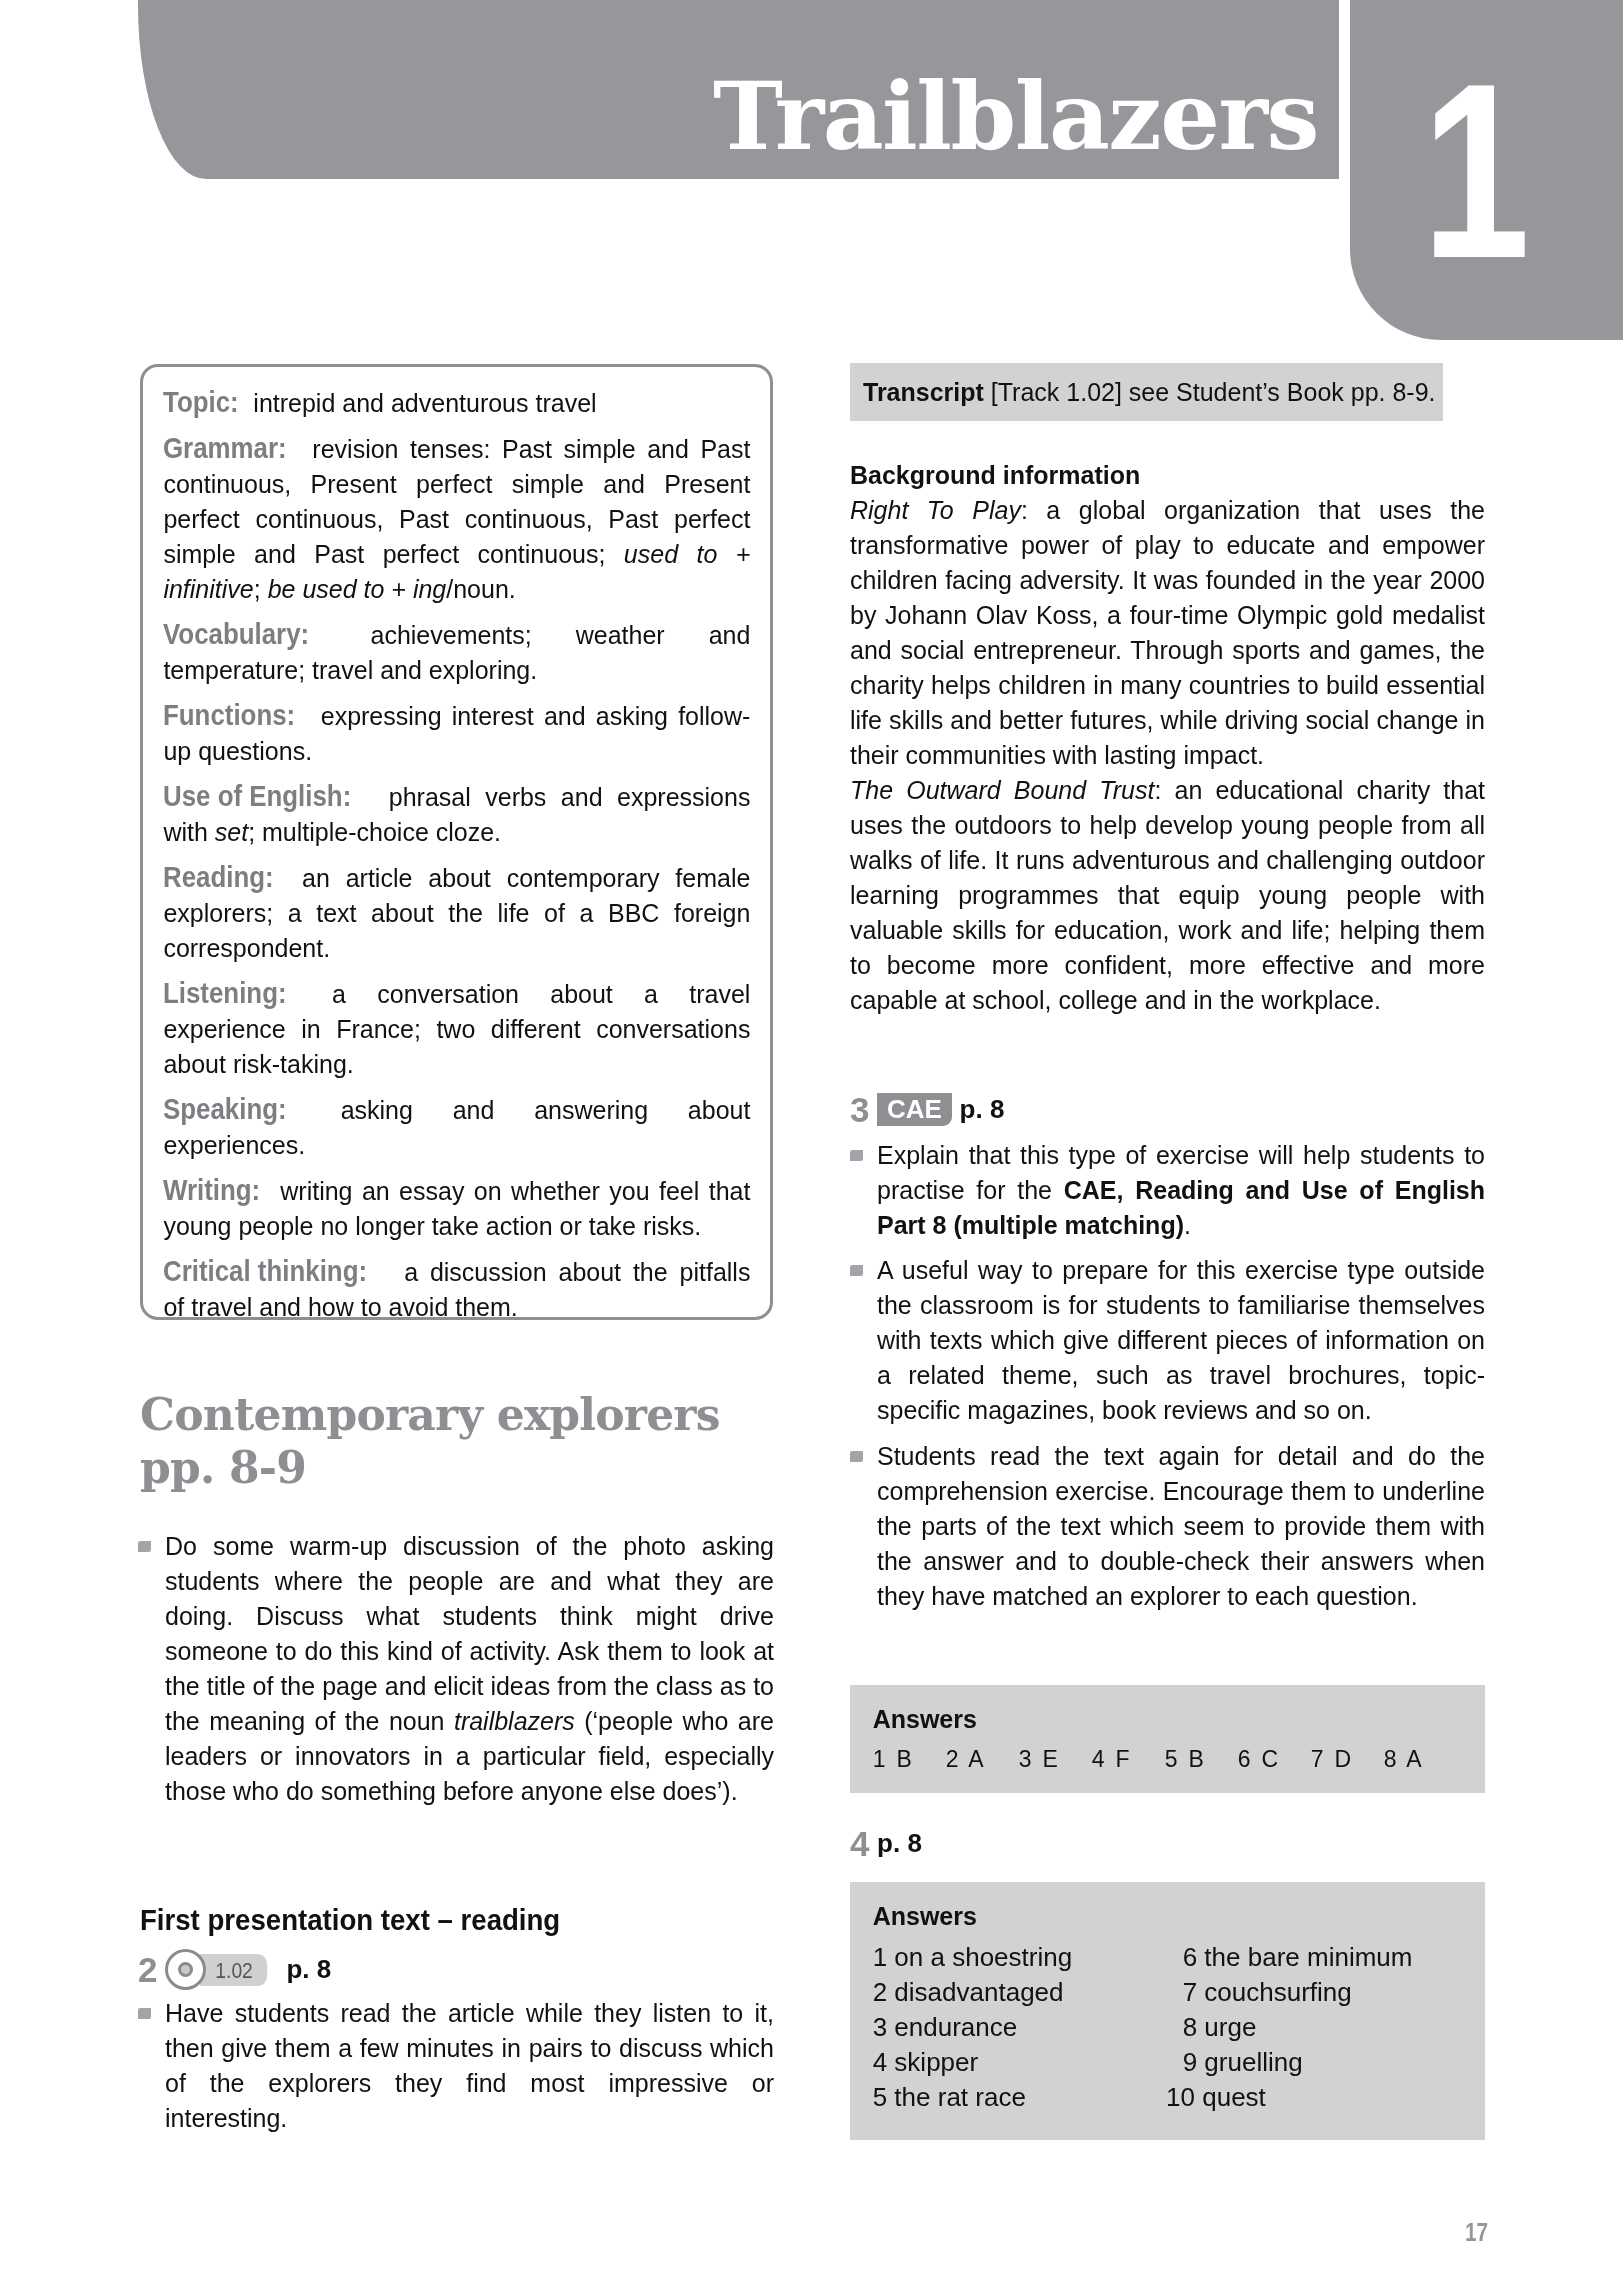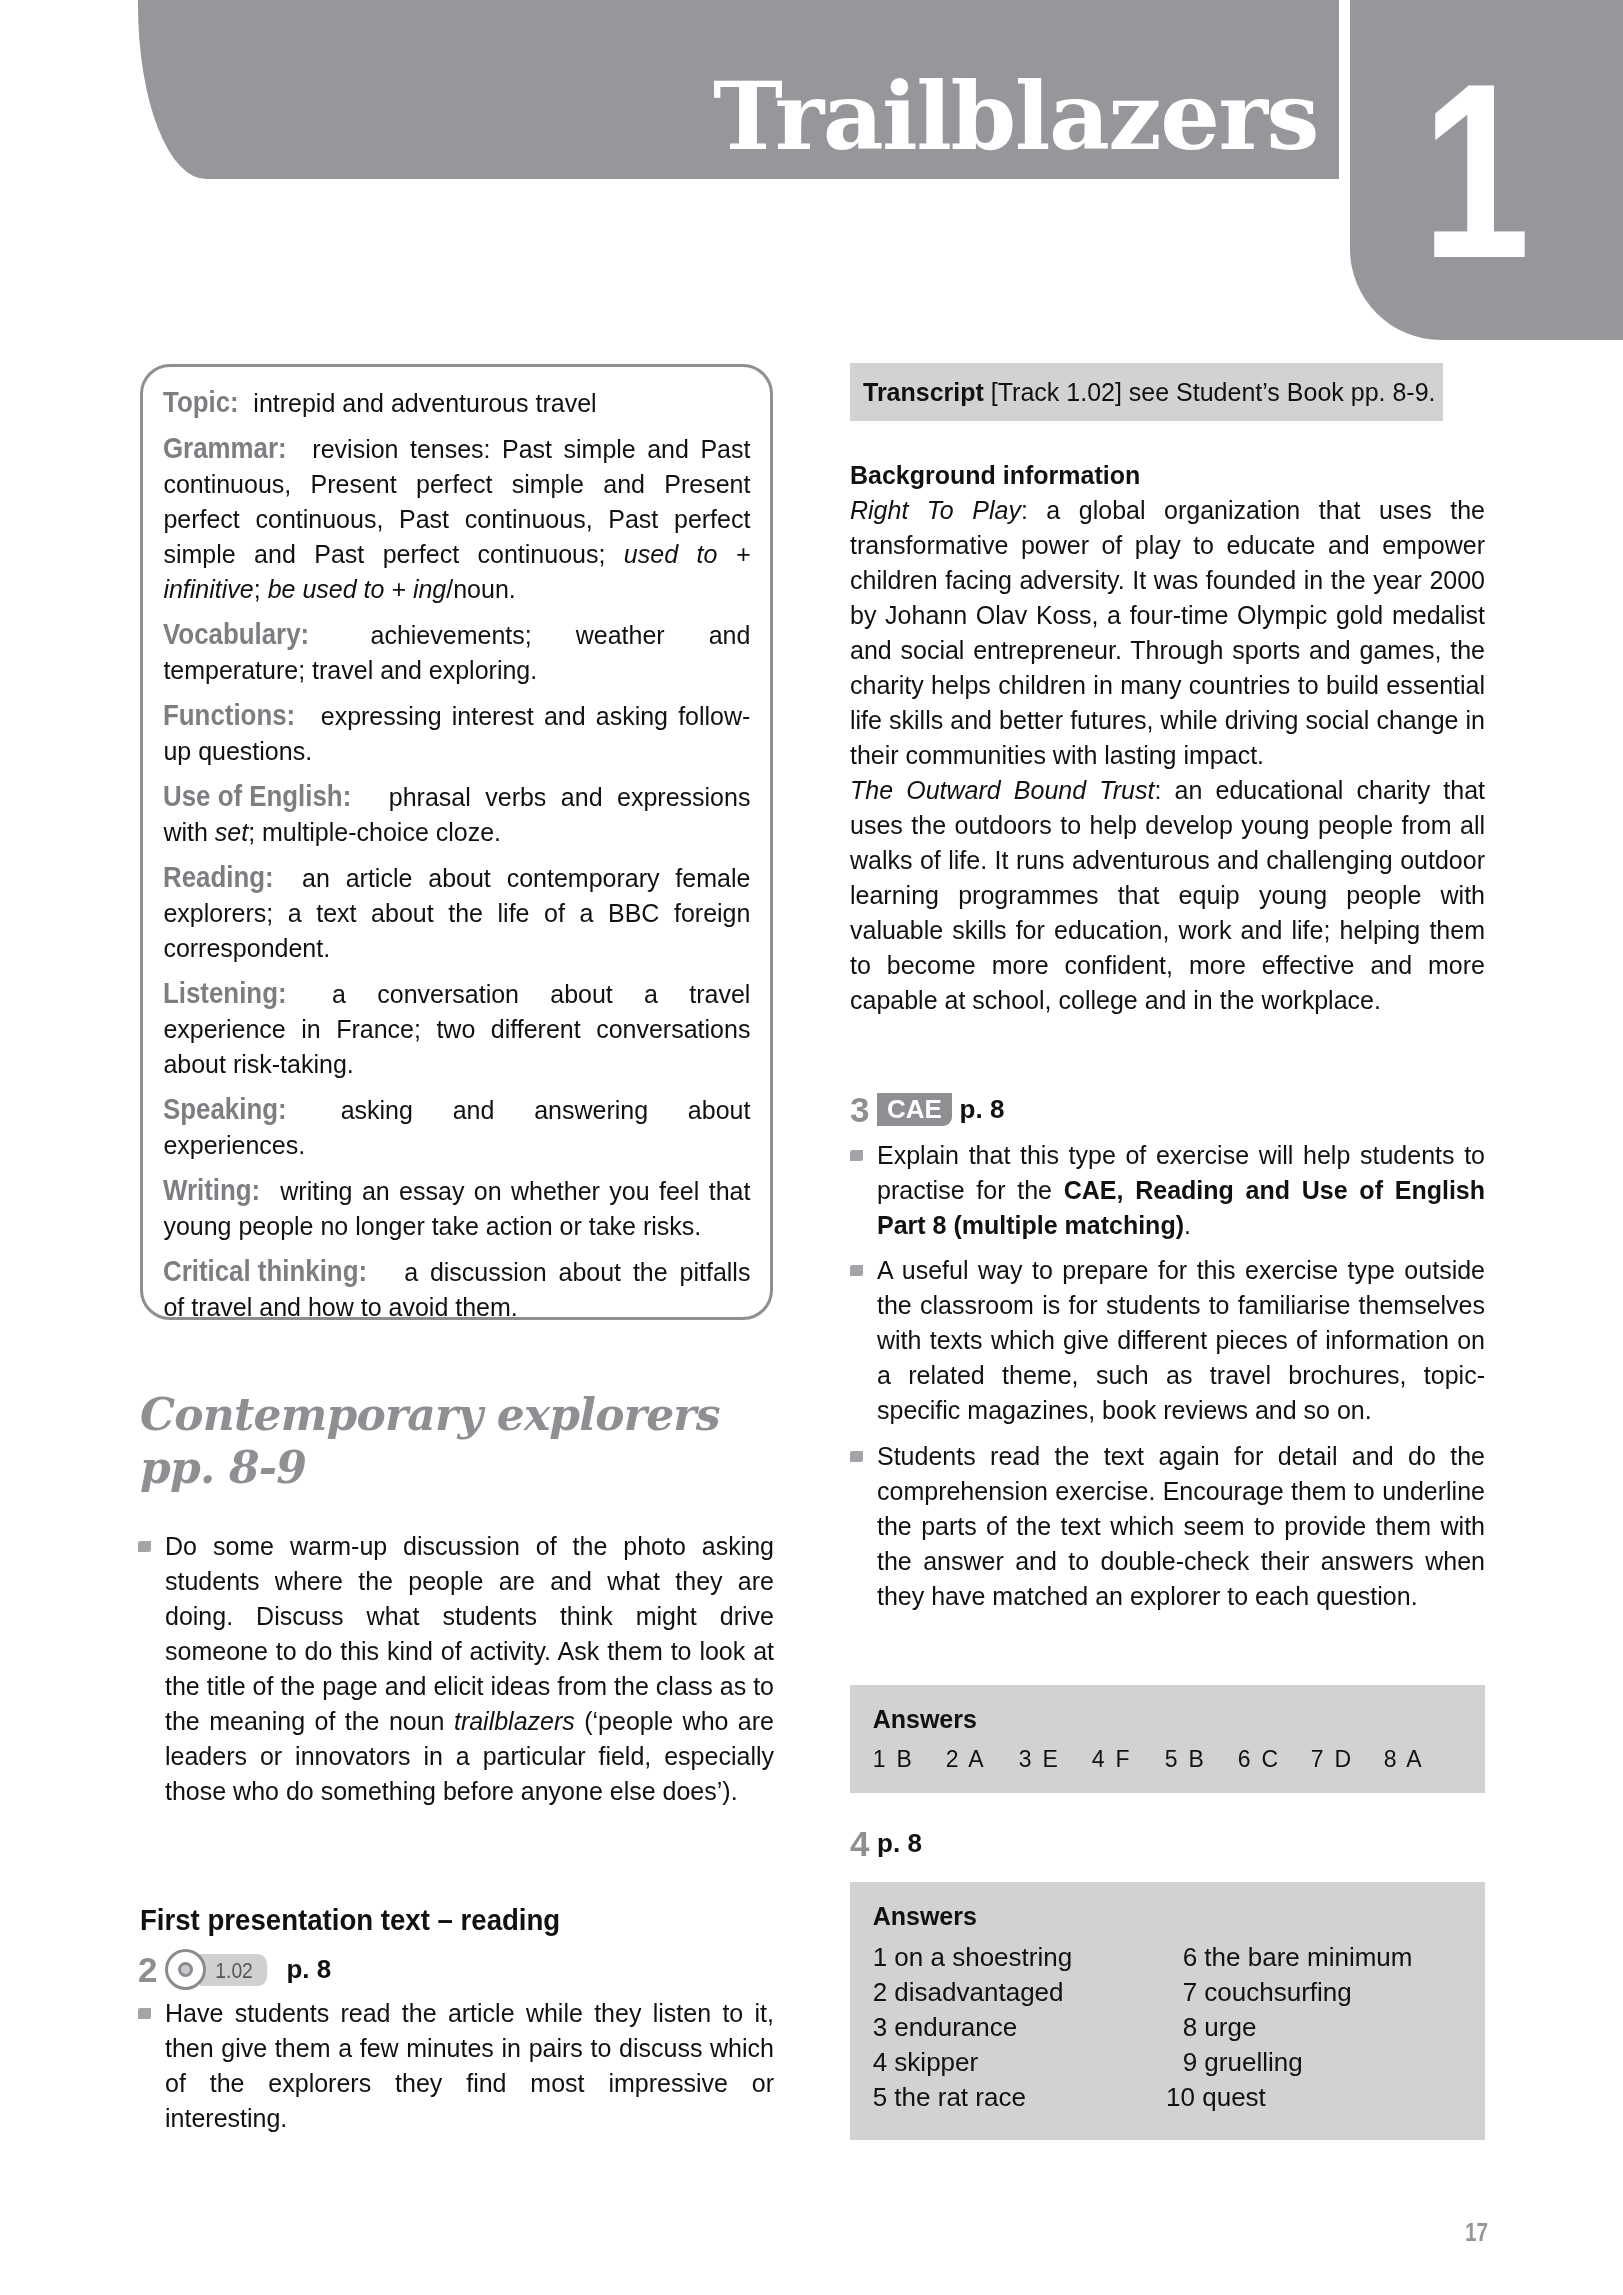--- a/index.html
+++ b/index.html
@@ -24,34 +24,34 @@
     font-family: "Liberation Sans", sans-serif; font-weight: bold; font-size: 249px;
     color: #ffffff; line-height: 1; transform: scaleX(0.78); transform-origin: left top;
   }
 
   .col { position: absolute; font-size: 25px; line-height: 35px; }
   .left-col { left: 140px; width: 634px; }
   .right-col { left: 850px; width: 635px; }
 
   .overview-box {
     position: absolute; left: 140px; top: 364px; width: 633px; height: 956px;
-    border: 3.8px solid #8e8f92; border-radius: 30px;
+    border: 3.8px solid #8e8f92; border-radius: 18px;
     padding: 16.6px 19.6px 0 20.4px;
   }
   .ov-item { text-align: justify; margin-bottom: 9px; font-size: 25px; line-height: 35px; }
   .ov-label {
     color: #7d7e82; font-weight: bold; font-size: 29.4px;
     display: inline-block; transform: scaleX(0.88); transform-origin: left center;
     margin-right: -3px;
   }
 
   .section-title {
     position: absolute; left: 140px; top: 1388px; width: 634px;
     font-family: "DejaVu Serif", serif; font-weight: bold; font-size: 44px;
-    line-height: 53px; color: #8e8f92; letter-spacing: -0.8px; font-style: italic;
+    line-height: 53px; color: #8e8f92; letter-spacing: -0.8px;
   }
   .bullet {
     position: relative; padding-left: 27px; text-align: justify;
   }
   .bullet-mark {
     position: absolute; left: 0; top: 12px; width: 13px; height: 11.3px;
     background: #a3a4a7; border-radius: 2.3px 0 2.3px 0;
   }
   .subhead {
     position: absolute; left: 140px; top: 1903px; font-weight: bold; font-size: 30px;

